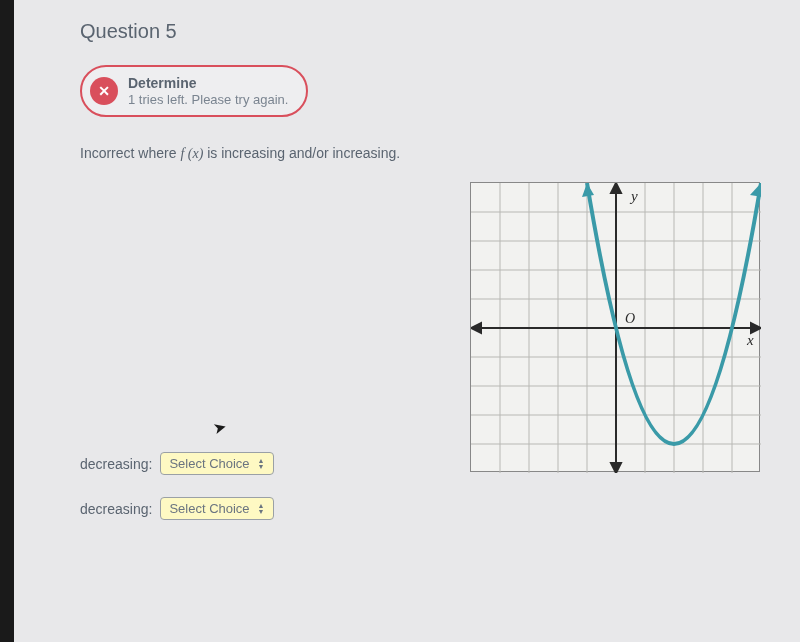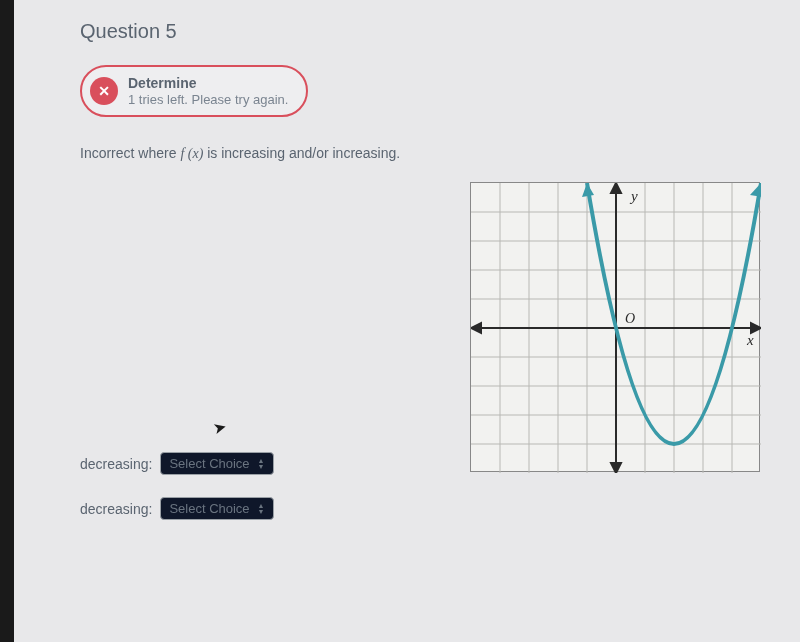--- a/index.html
+++ b/index.html
@@ -83,21 +83,21 @@
       margin-bottom: 22px;
       font-size: 14px;
       color: #5a6470;
     }
     .answer-row label { margin-right: 8px; }
     .select {
       display: inline-flex;
       align-items: center;
       border: 1px solid #9aa0a6;
       border-radius: 4px;
-      background: #0f172a;
+      background: #fef9c3;
       padding: 3px 8px;
       font-size: 13px;
       color: #6a7480;
       cursor: pointer;
     }
     .select .sorter {
       display: inline-flex;
       flex-direction: column;
       margin-left: 8px;
       font-size: 7px;

